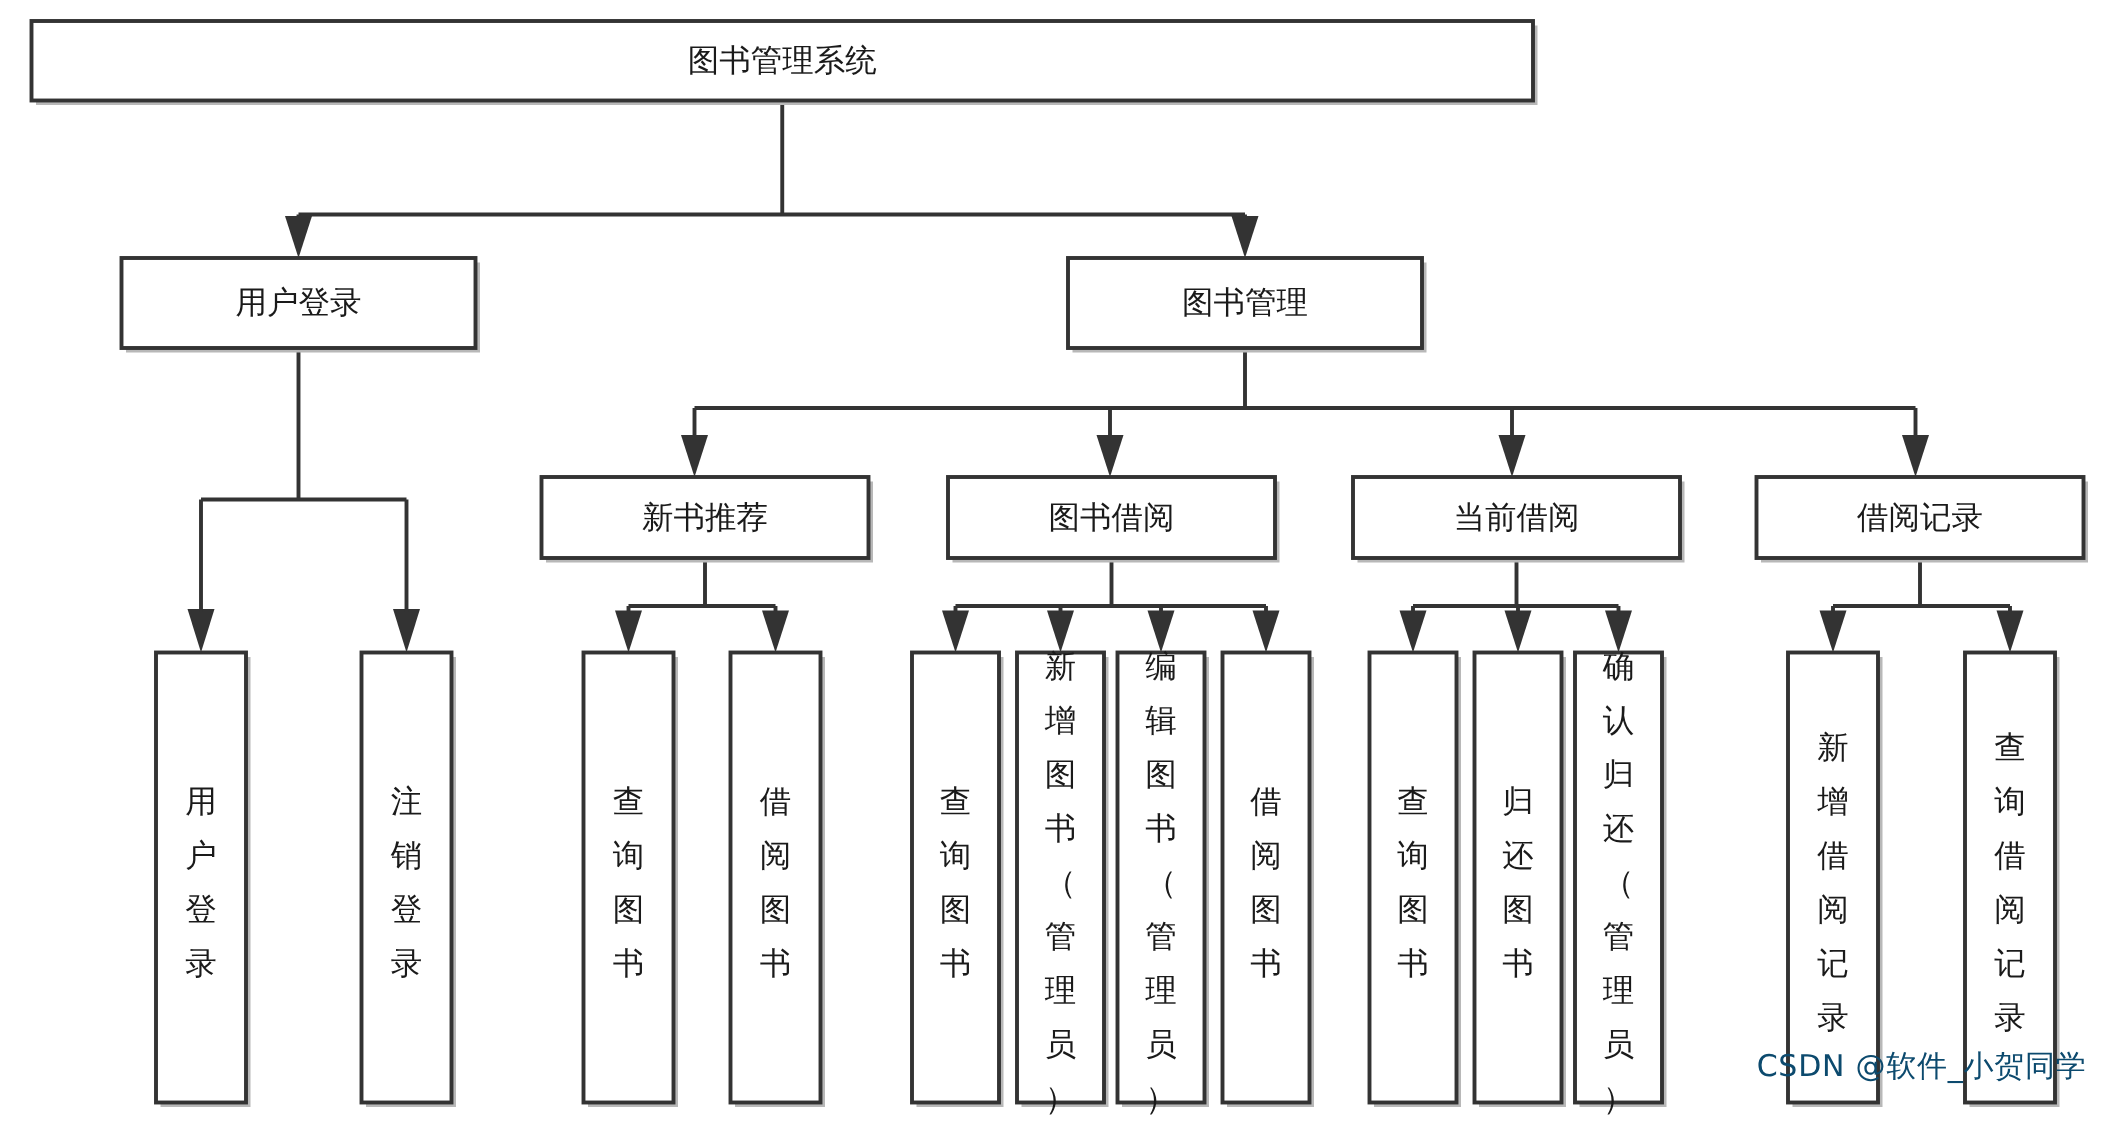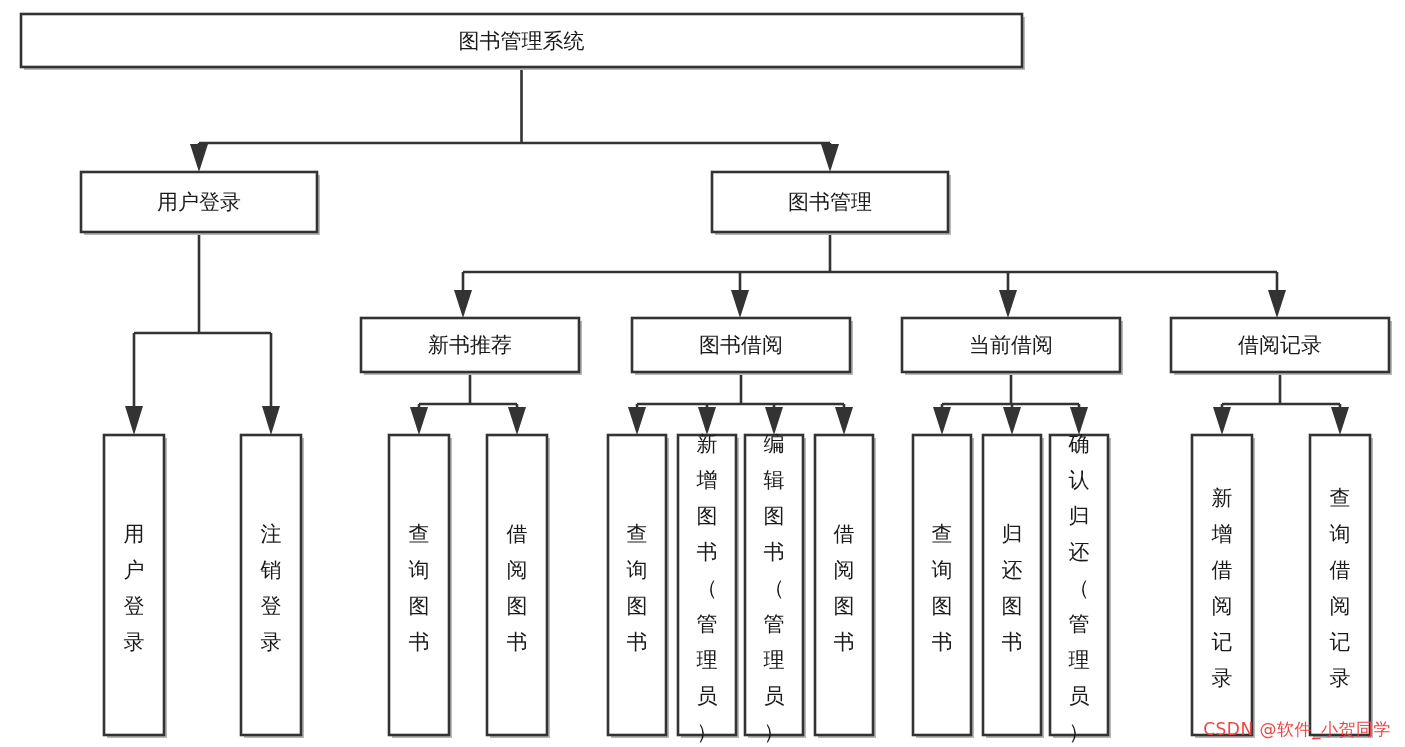--- a/index.html
+++ b/index.html
@@ -54,24 +54,24 @@
   }
   .node-label-v {
     font-family: "DejaVu Sans", "Liberation Sans", sans-serif;
     font-size: 21px;
     fill: #1a1a1a;
     text-anchor: middle;
   }
   .watermark {
     position: absolute;
     right: 14px;
-    bottom: 6px;
-    font-family: "DejaVu Sans", "Liberation Sans", sans-serif;
-    font-size: 17px;
-    color: #ef4444;
+    bottom: 23px;
+    font-family: "DejaVu Sans", "Liberation Sans", sans-serif;
+    font-size: 20px;
+    color: #0c4a6e;
     letter-spacing: 0.5px;
     white-space: nowrap;
     user-select: none;
   }
 </style>
 </head>
 <body>
 
 <div id="diagram-root">
 

